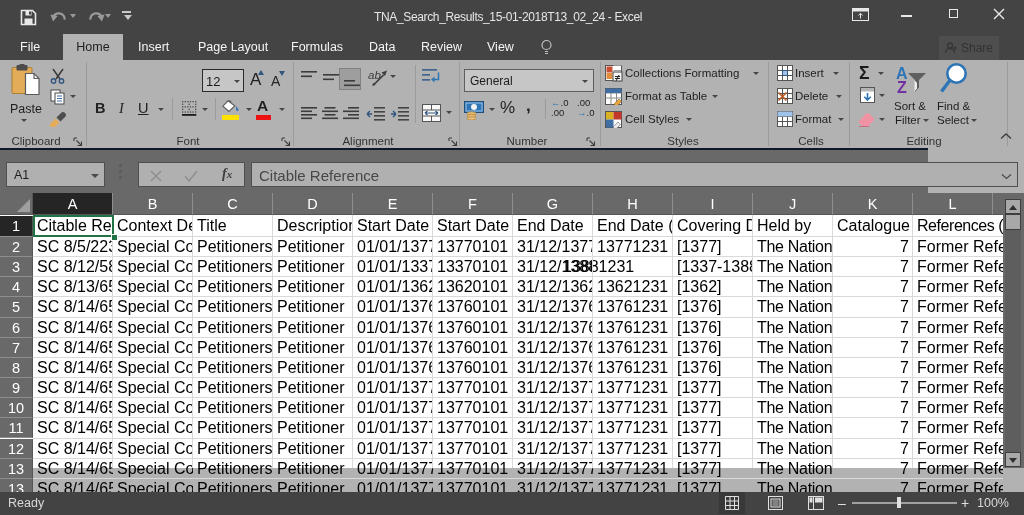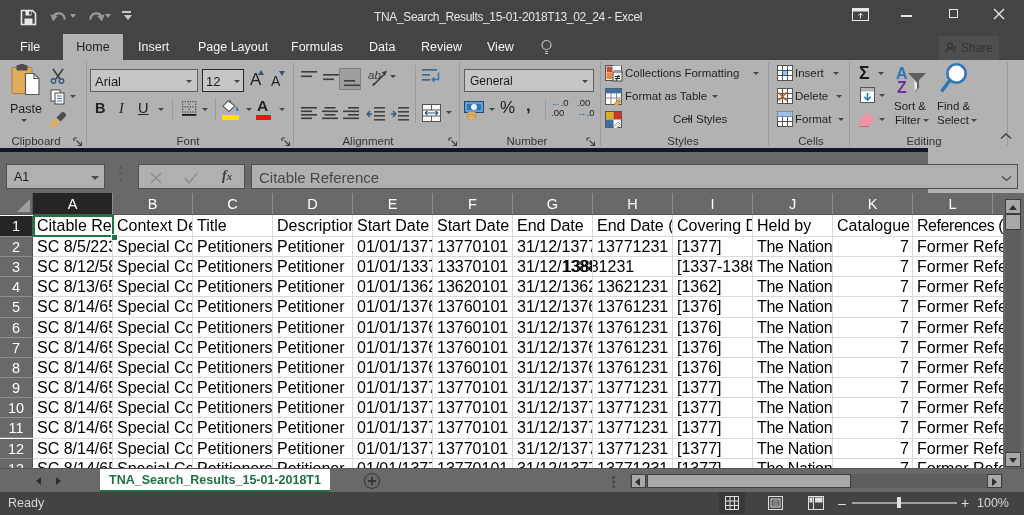--- a/index.html
+++ b/index.html
@@ -12,21 +12,21 @@
 .mtab { position:absolute; top:0; height:26px; line-height:26px; color:#f5f5f5; font-size:12.5px; }
 #hometab { position:absolute; left:63px; top:0; width:60px; height:26px; background:#b2b2b2; color:#1e1e1e; font-size:12.5px; text-align:center; line-height:26px; }
 
 #ribbon { position:absolute; left:0; top:60px; width:1024px; height:88px; background:#b2b2b2; }
 .gsep { position:absolute; top:2px; height:84px; width:1px; background:#9b9b9b; }
 .glabel { position:absolute; top:75px; height:12px; font-size:11.5px; color:#333; text-align:center; }
 .launch { position:absolute; top:77px; width:10px; height:10px; }
 .rtext { font-size:11.5px; color:#1f1f1f; }
 .dd { display:inline-block; width:0; height:0; border-left:3.2px solid transparent; border-right:3.2px solid transparent; border-top:3.8px solid #464646; vertical-align:middle; }
 
-#fstrip { position:absolute; left:0; top:148px; width:928px; height:45px; background:#696969; border-top:4px solid #0f172a;padding-left:20px; }
+#fstrip { position:absolute; left:0; top:148px; width:928px; height:45px; background:#696969; border-top:2px solid #0f172a;padding-left:20px; }
 .fbox { position:absolute; top:12px; height:25px; background:#b0b0b0; border:1px solid #4f4f4f; }
 
 #sheet { position:absolute; left:0; top:193px; width:1024px; height:275px; background:#696969; }
 #corner { position:absolute; left:0; top:193px; width:33px; height:22px; background:#696969; border-right:1px solid #555; border-bottom:1px solid #555; }
 .ch { position:absolute; top:193px; height:22px; background:#696969; color:#fff; font-size:14.5px; text-align:center; line-height:23px; border-right:1px solid #8e8e8e; border-bottom:1px solid #555; }
 .rh { position:absolute; left:0; width:33px; background:#696969; color:#fff; font-size:14.5px; text-align:center; border-bottom:1px solid #8e8e8e; border-right:1px solid #555; line-height:20px; }
 .c { position:absolute; width:80px; color:#000; font-size:16px; white-space:nowrap; overflow:hidden; padding-left:4px; line-height:20px; }
 #a1sel { position:absolute; left:33px; top:215px; width:81px; height:22px; border:2px solid #217346; z-index:5; }
 #a1handle { position:absolute; left:111px; top:234px; width:7px; height:7px; background:#217346; border:1px solid #fff; z-index:6; }
 
@@ -127,24 +127,20 @@
 <div class="dd abs" style="left:70px;top:35px;"></div>
 <svg class="abs" style="left:49px;top:50px;" width="19" height="17" viewBox="0 0 19 17">
   <path d="M1 14 l5.5-5.5 4 4 L6 17 q-3 1.5 -5-1 z" fill="#e3ac58"></path>
   <path d="M7.5 7.5 L12 3 q2-2 4 0 t0 4 L11.5 11.5 z" fill="#4d4d4d"></path>
 </svg>
 <div class="glabel" style="left:10px;width:52px;">Clipboard</div>
 <svg class="launch" style="left:73px;" viewBox="0 0 10 10">
         <path d="M1 1 v3 M1 1 h3 M3.5 3.5 L8.5 8.5 M8.5 4.5 v4 h-4" fill="none" stroke="#3f3f3f" stroke-width="1.1"></path>
       </svg>
 
-<div class="abs" style="left:90px;top:9px;width:108px;height:23px;background:#c6c6c6;border:1px solid #5f5f5f;">
-  <div class="abs" style="left:4px;top:4px;font-size:13px;color:#1c1c1c;">Arial</div>
-  <div class="dd abs" style="left:95px;top:10px;"></div>
-</div>
 <div class="abs" style="left:202px;top:9px;width:42px;height:23px;background:#c6c6c6;border:1px solid #2a2a2a;">
   <div class="abs" style="left:3px;top:4px;font-size:13px;color:#1c1c1c;">12</div>
   <div class="dd abs" style="left:31px;top:10px;"></div>
 </div>
 <div class="abs" style="left:250px;top:10px;font-size:17px;color:#222;">A</div>
 <div class="abs" style="left:258px;top:10px;width:0;height:0;border-left:3.5px solid transparent;border-right:3.5px solid transparent;border-bottom:5px solid #31557f;"></div>
 <div class="abs" style="left:271px;top:13px;font-size:14px;color:#222;">A</div>
 <div class="abs" style="left:279px;top:11px;width:0;height:0;border-left:3.5px solid transparent;border-right:3.5px solid transparent;border-top:5px solid #31557f;"></div>
 <div class="abs" style="left:95px;top:40px;font-size:14.5px;font-weight:bold;color:#222;">B</div>
 <div class="abs" style="left:119px;top:40px;font-size:14.5px;font-style:italic;font-family:'Liberation Serif',serif;color:#222;">I</div>
@@ -309,21 +305,21 @@
 </svg>
 <div class="rtext abs" style="left:625px;top:30px;">Format as Table</div>
 <div class="dd abs" style="left:712px;top:35px;"></div>
 <svg class="abs" style="left:605px;top:51px;" width="17" height="17" viewBox="0 0 17 17">
   <rect x="0.5" y="0.5" width="16" height="16" fill="#fff" stroke="#555"></rect>
   <rect x="1" y="1" width="7.5" height="7.5" fill="#d8b021"></rect>
   <rect x="8.5" y="1" width="8" height="7.5" fill="#c0392b"></rect>
   <rect x="1" y="8.5" width="7.5" height="8" fill="#3f6ea5"></rect>
   <path d="M8 16 l5-5 2.5 2.5 -5 5 z" fill="#e8e8e8" stroke="#666" stroke-width="0.6"></path>
 </svg>
-<div class="rtext abs" style="left:625px;top:53px;margin-left:48px;">Cell Styles</div>
+<div class="rtext abs" style="left:625px;top:53px;">Cell Styles</div>
 <div class="dd abs" style="left:686px;top:58px;"></div>
 <div class="glabel" style="left:655px;width:56px;">Styles</div>
 
 <svg class="abs" style="left:777px;top:5px;" width="16" height="16" viewBox="0 0 16 16">
   <rect x="0.5" y="0.5" width="15" height="15" fill="#fff" stroke="#555"></rect>
   <path d="M0.5 5.5 h15 M0.5 10.5 h15 M5.5 0.5 v15 M10.5 0.5 v15" stroke="#555"></path>
   <rect x="5.5" y="5.5" width="5" height="5" fill="#9fc3e8" stroke="#31557f"></rect>
 </svg>
 <div class="rtext abs" style="left:795px;top:7px;">Insert</div>
 <div class="dd abs" style="left:833px;top:12px;"></div>
@@ -632,40 +628,20 @@
     <div class="abs" style="left:0px;top:6px;width:16px;height:262px;background:#5e5e5e;"></div>
     <div class="abs" style="left:0px;top:6px;width:16px;height:15px;background:#a8a8a8;border:1px solid #3e3e3e;">
       <div class="abs" style="left:3px;top:4.5px;width:0;height:0;border-left:4.5px solid transparent;border-right:4.5px solid transparent;border-bottom:5px solid #2e2e2e;"></div>
     </div>
     <div class="abs" style="left:0px;top:21px;width:16px;height:16px;background:#a8a8a8;border:1px solid #3e3e3e;"></div>
     <div class="abs" style="left:0px;top:259px;width:16px;height:15px;background:#a8a8a8;border:1px solid #3e3e3e;">
       <div class="abs" style="left:3px;top:4.5px;width:0;height:0;border-left:4.5px solid transparent;border-right:4.5px solid transparent;border-top:5px solid #2e2e2e;"></div>
     </div>
 </div>
 
-<div id="tabbar">
-  <div class="abs" style="left:36px;top:8px;width:0;height:0;border-top:4.5px solid transparent;border-bottom:4.5px solid transparent;border-right:5px solid #2d2d2d;"></div>
-  <div class="abs" style="left:56px;top:8px;width:0;height:0;border-top:4.5px solid transparent;border-bottom:4.5px solid transparent;border-left:5px solid #2d2d2d;"></div>
-  <div id="sheettab">TNA_Search_Results_15-01-2018T1</div>
-  <div class="abs" style="left:364px;top:4px;width:16px;height:16px;border:1.3px solid #353535;border-radius:50%;">
-    <div class="abs" style="left:6px;top:2.8px;width:1.6px;height:8px;background:#353535;"></div>
-    <div class="abs" style="left:2.8px;top:6px;width:8px;height:1.6px;background:#353535;"></div>
-  </div>
-  <div class="abs" style="left:612px;top:7px;width:2.5px;height:2.5px;background:#4a4a4a;border-radius:50%;box-shadow:0 4.5px 0 #4a4a4a, 0 9px 0 #4a4a4a;"></div>
-
-  <div class="abs" style="left:630px;top:5px;width:373px;height:14px;background:#5e5e5e;">
-    <div class="abs" style="left:1px;top:0px;width:15px;height:14px;background:#a8a8a8;border:1px solid #3e3e3e;">
-      <div class="abs" style="left:3px;top:2.5px;width:0;height:0;border-top:4.5px solid transparent;border-bottom:4.5px solid transparent;border-right:5px solid #2e2e2e;"></div>
-    </div>
-    <div class="abs" style="left:17px;top:0px;width:204px;height:14px;background:#a8a8a8;border:1px solid #3e3e3e;"></div>
-    <div class="abs" style="left:357px;top:0px;width:15px;height:14px;background:#a8a8a8;border:1px solid #3e3e3e;">
-      <div class="abs" style="left:4px;top:2.5px;width:0;height:0;border-top:4.5px solid transparent;border-bottom:4.5px solid transparent;border-left:5px solid #2e2e2e;"></div>
-    </div>
-  </div>
-</div>
 
 <div id="statusbar">
   <div class="abs" style="left:8px;top:4px;font-size:12.5px;">Ready</div>
   <div class="abs" style="left:719px;top:0;width:26px;height:22px;background:#383838;">
     <svg class="abs" style="left:6px;top:4px;" width="14" height="14" viewBox="0 0 14 14">
       <path d="M0.5 0.5 h13 v13 h-13 z M0.5 5 h13 M0.5 9.5 h13 M5 0.5 v13 M9.5 0.5 v13" fill="none" stroke="#e0e0e0"></path>
     </svg>
   </div>
   <svg class="abs" style="left:768px;top:4px;" width="15" height="14" viewBox="0 0 15 14">
     <rect x="0.5" y="0.5" width="14" height="13" fill="none" stroke="#e0e0e0"></rect>

